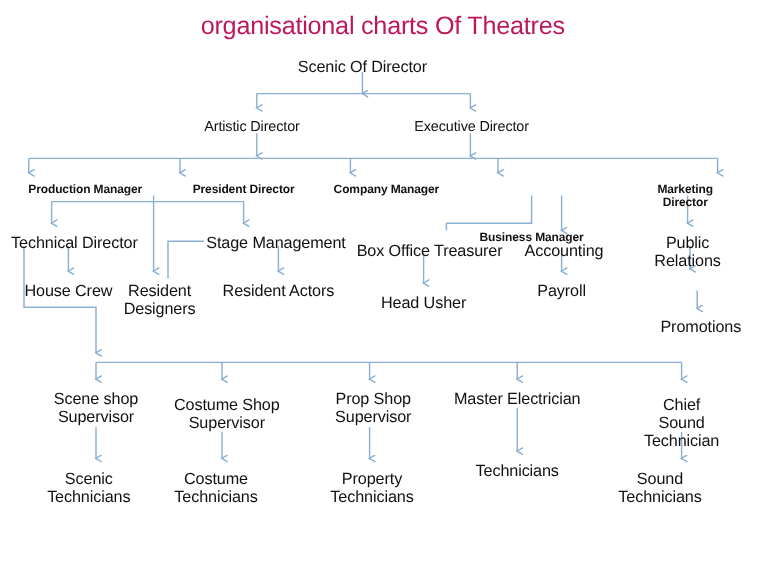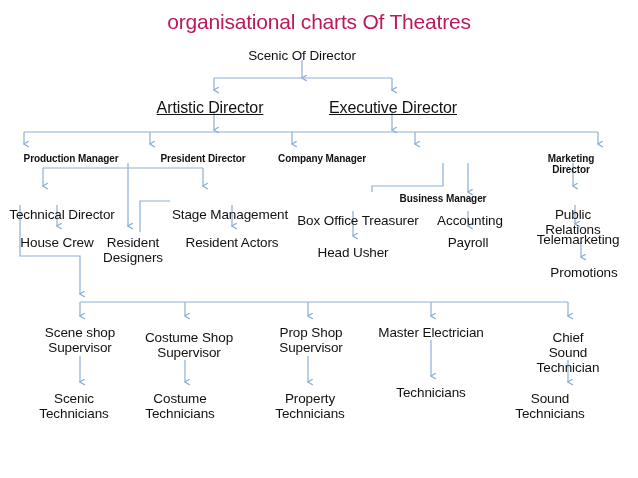--- a/index.html
+++ b/index.html
@@ -42,23 +42,23 @@
     left: 319px;
     top: 10px;
     transform: translateX(-50%);
     font-size: 21px;
     color: #be185d;
     font-family: "Liberation Sans", sans-serif;
     white-space: nowrap;
     letter-spacing: -0.2px;
   }
   .n-lvl1 { font-size: 13.5px; }
-  .n-lvl2 { font-size: 16px; text-decoration: underline; }
+  .n-lvl2 { font-size: 12px; }
   .n-lvl3 { font-size: 10px; font-weight: bold; }
-  .n-lvl4 { font-size: 13.5px; margin-top: 12px; }
+  .n-lvl4 { font-size: 13.5px; }
   .n-lvl5 { font-size: 13.5px; }
   .n-lvl6 { font-size: 13.5px; }
 </style>
 </head>
 <body>
 
 <div id="chart-root">
 
   <div id="page-title">organisational charts Of Theatres</div>
 
@@ -156,21 +156,20 @@
 
   <div class="node n-lvl5" style="left:133px; top:235px;">Resident
 Designers</div>
 
   <div class="node n-lvl5" style="left:232px; top:235px;">Resident Actors</div>
 
   <div class="node n-lvl5" style="left:353px; top:245px;">Head Usher</div>
 
   <div class="node n-lvl5" style="left:468px; top:235px;">Payroll</div>
 
-  <div class="node n-lvl5" style="left:578px; top:232px;">Telemarketing</div>
 
   <div class="node n-lvl6" style="left:584px; top:265px;">Promotions</div>
 
   <div class="node n-lvl6" style="left:80px; top:325px;">Scene shop
 Supervisor</div>
 
   <div class="node n-lvl6" style="left:189px; top:330px;">Costume Shop
 Supervisor</div>
 
   <div class="node n-lvl6" style="left:311px; top:325px;">Prop Shop

